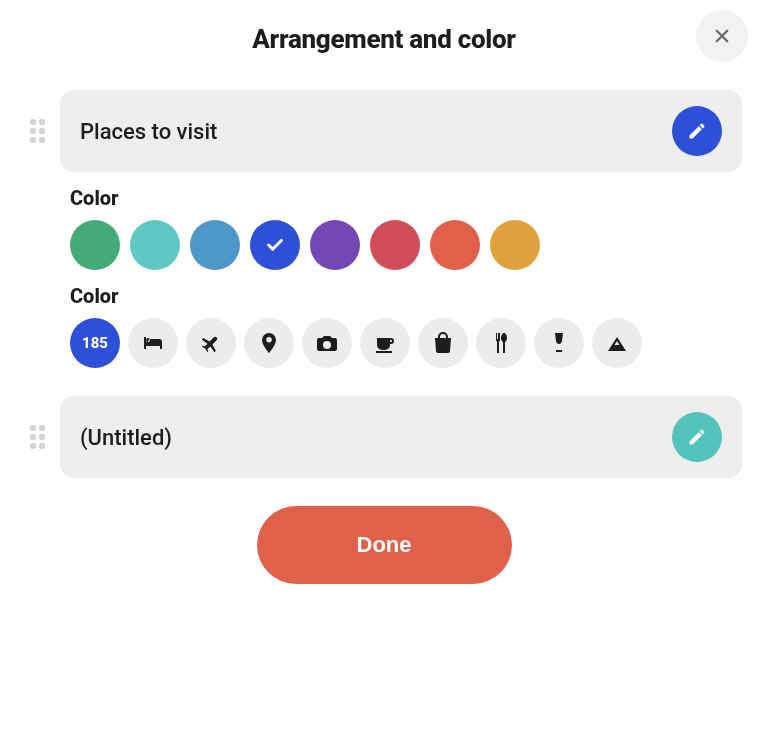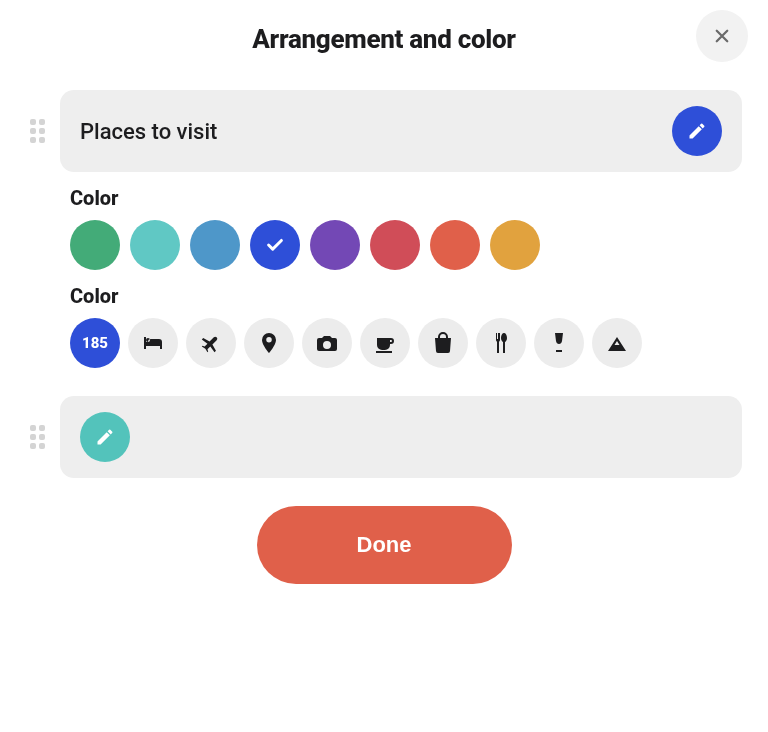--- a/index.html
+++ b/index.html
@@ -255,20 +255,21 @@
   <div class="row">
     <div class="drag-handle">
       <span class="dot"></span>
         <span class="dot"></span>
         <span class="dot"></span>
         <span class="dot"></span>
         <span class="dot"></span>
         <span class="dot"></span>
     </div>
     <div class="item-card">
+      <span class="item-label">(Untitled)</span>
       <div class="edit-btn" style="background:#53c3bb">
         <svg viewBox="0 0 24 24" width="20" height="20">
           <path d="M3 17.25V21h3.75L17.81 9.94l-3.75-3.75L3 17.25zM20.71 7.04a1 1 0 0 0 0-1.41l-2.34-2.34a1 1 0 0 0-1.41 0l-1.83 1.83 3.75 3.75 1.83-1.83z" fill="currentColor"></path>
         </svg>
       </div>
     </div>
   </div>
 
   <div class="done-row">
     <button class="done-btn">Done</button>

